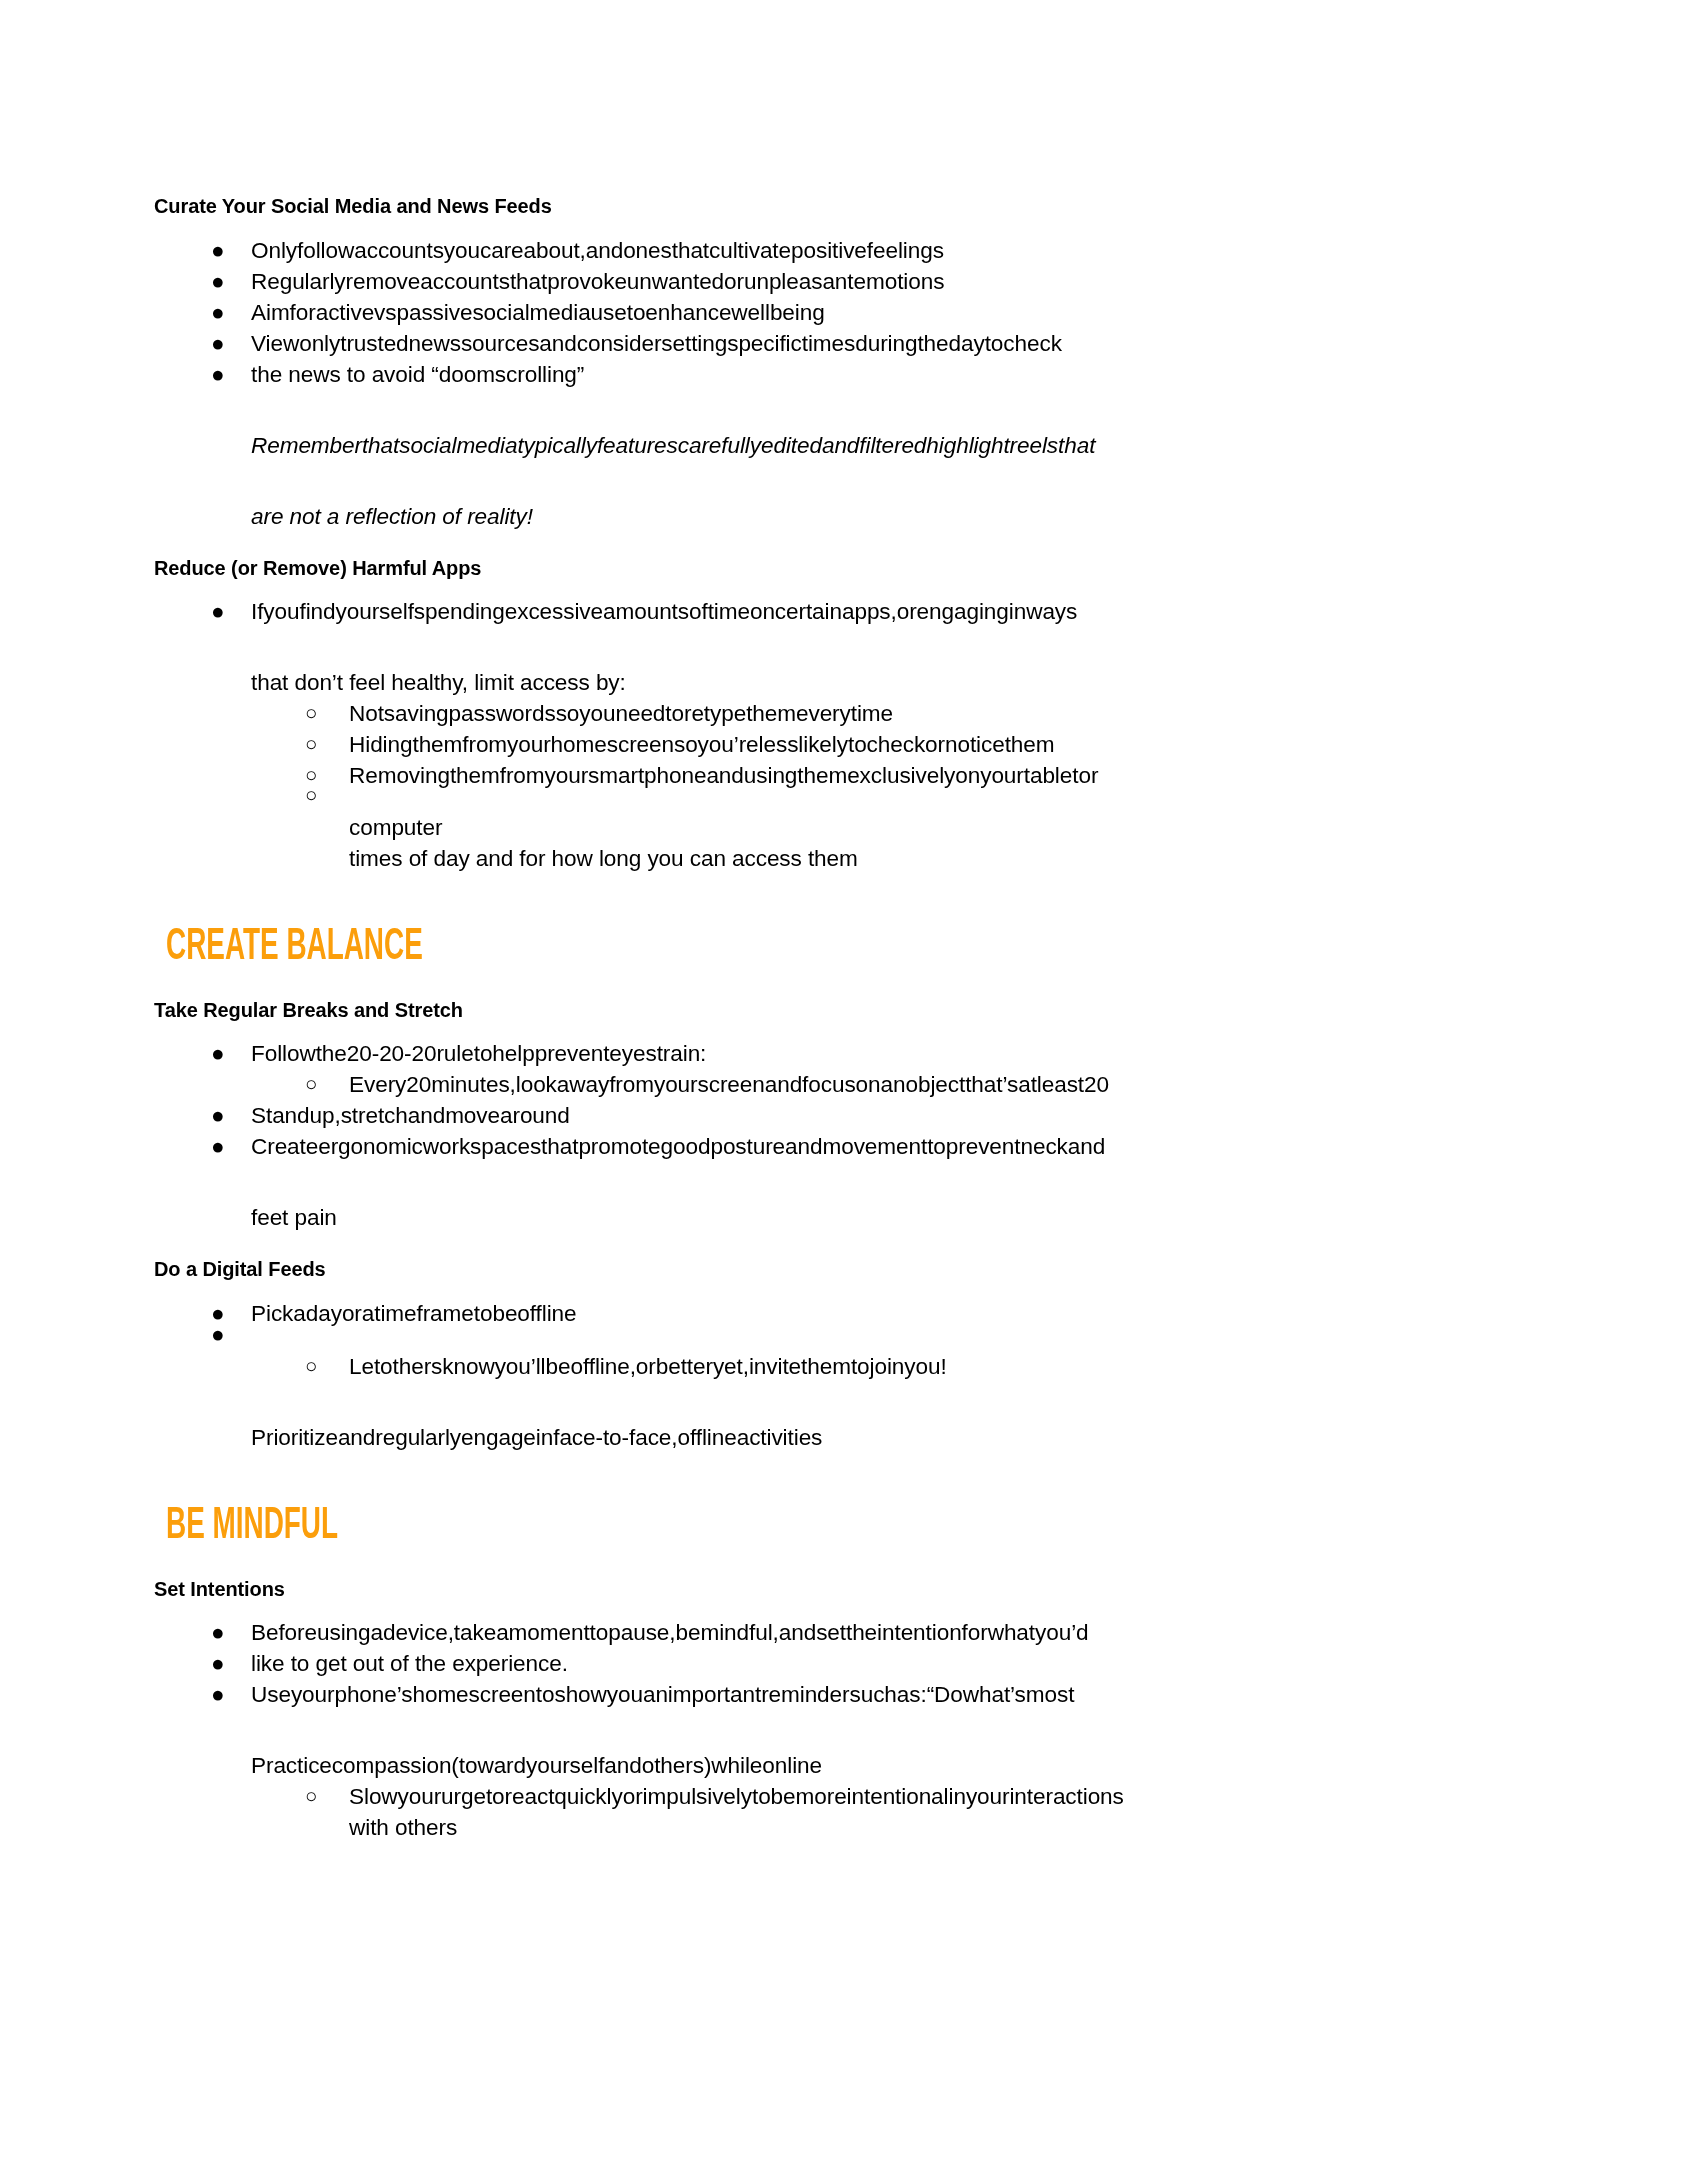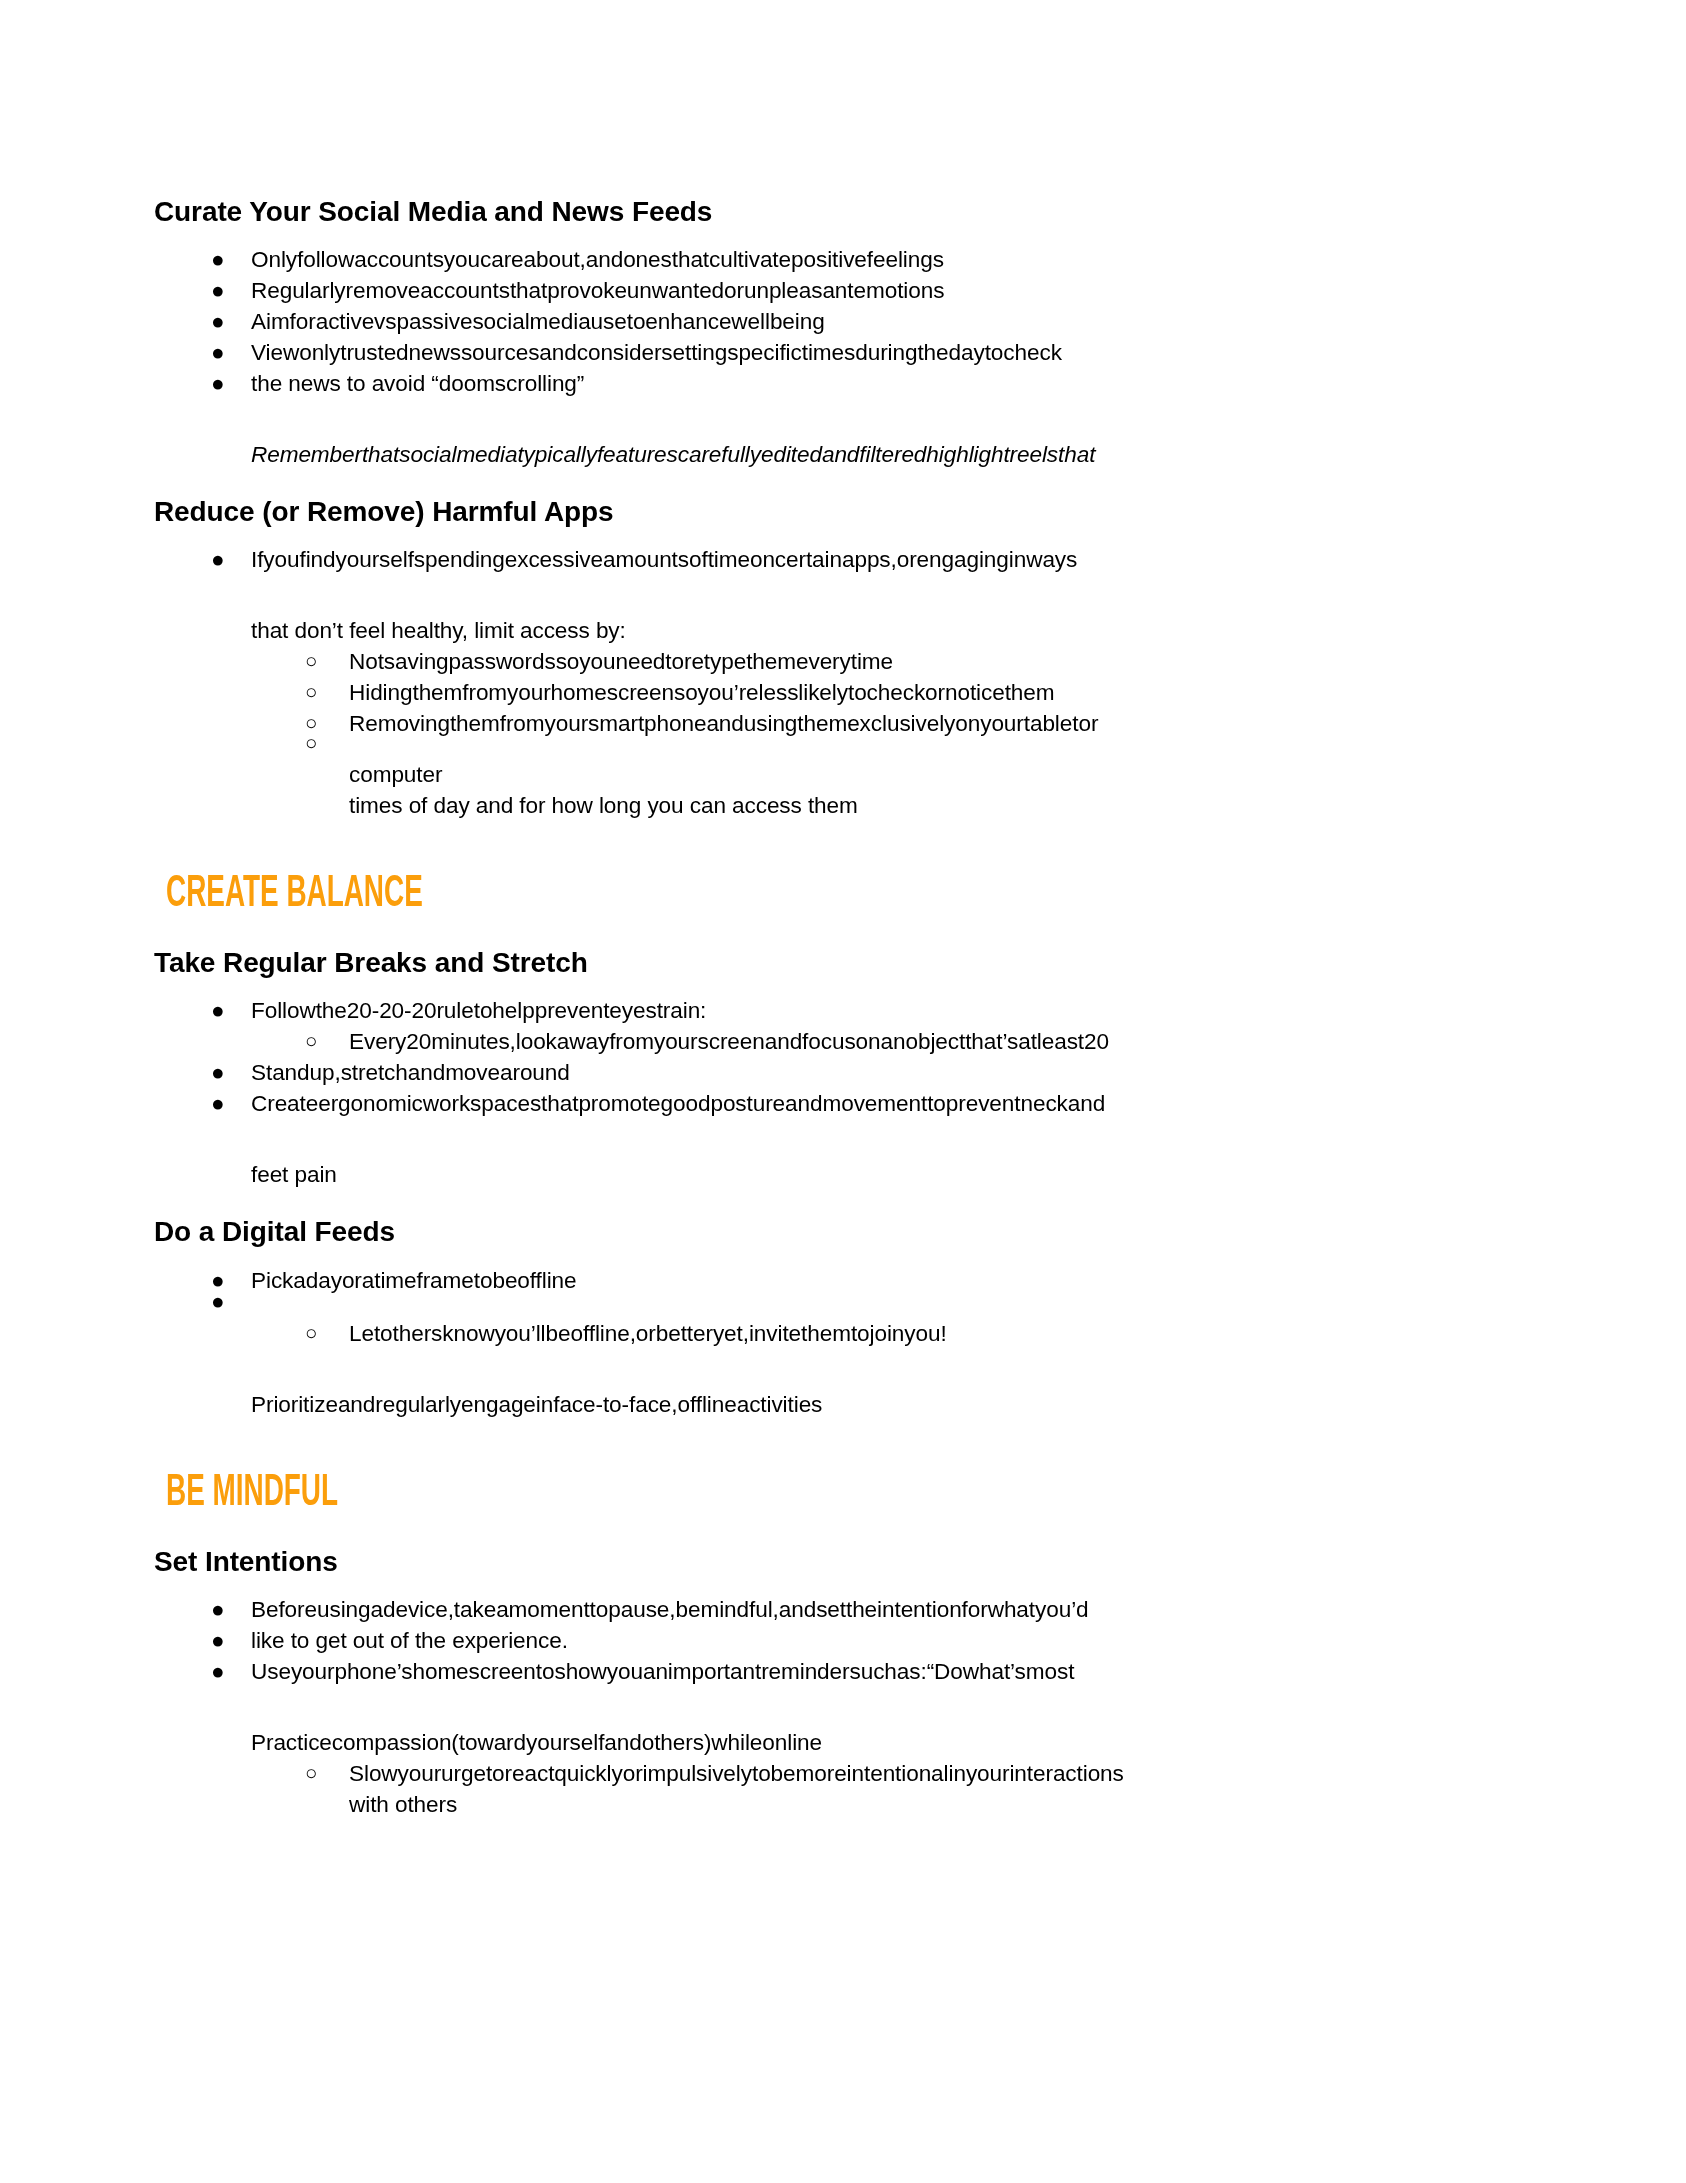--- a/index.html
+++ b/index.html
@@ -17,21 +17,21 @@
     width: 1687px;
     height: 2183px;
     background: #ffffff;
     box-sizing: border-box;
     padding: 195px 154px 0 154px;
     overflow: hidden;
   }
 
   
   .sub-heading {
-    font-size: 28px;
+    font-size: 20px;
     font-weight: bold;
     line-height: 1.18;
     letter-spacing: -0.1px;
     margin: 0 0 16px 0;
     color: #000000;
   }
   .section-heading {
     font-size: 45px;
     font-weight: bold;
     line-height: 1.0;
@@ -140,20 +140,23 @@
       <span>Viewonlytrustednewssourcesandconsidersettingspecifictimesduringthedaytocheck</span>
     </div>
     <div class="row lvl1">
       <span class="marker">●</span>
       <span>the news to avoid “doomscrolling”</span>
     </div>
 
     <div class="row cont-lvl1 italic">
       <span>Rememberthatsocialmediatypicallyfeaturescarefullyeditedandfilteredhighlightreelsthat</span>
     </div>
+    <div class="row cont-lvl1 italic">
+      <span>are not a reflection of reality!</span>
+    </div>
   </div>
 
   <div class="spacer-md"></div>
 
   <div>
     <h2 class="sub-heading">Reduce (or Remove) Harmful Apps</h2>
 
     <div class="row lvl1">
       <span class="marker">●</span>
       <span>Ifyoufindyourselfspendingexcessiveamountsoftimeoncertainapps,orengaginginways</span>

